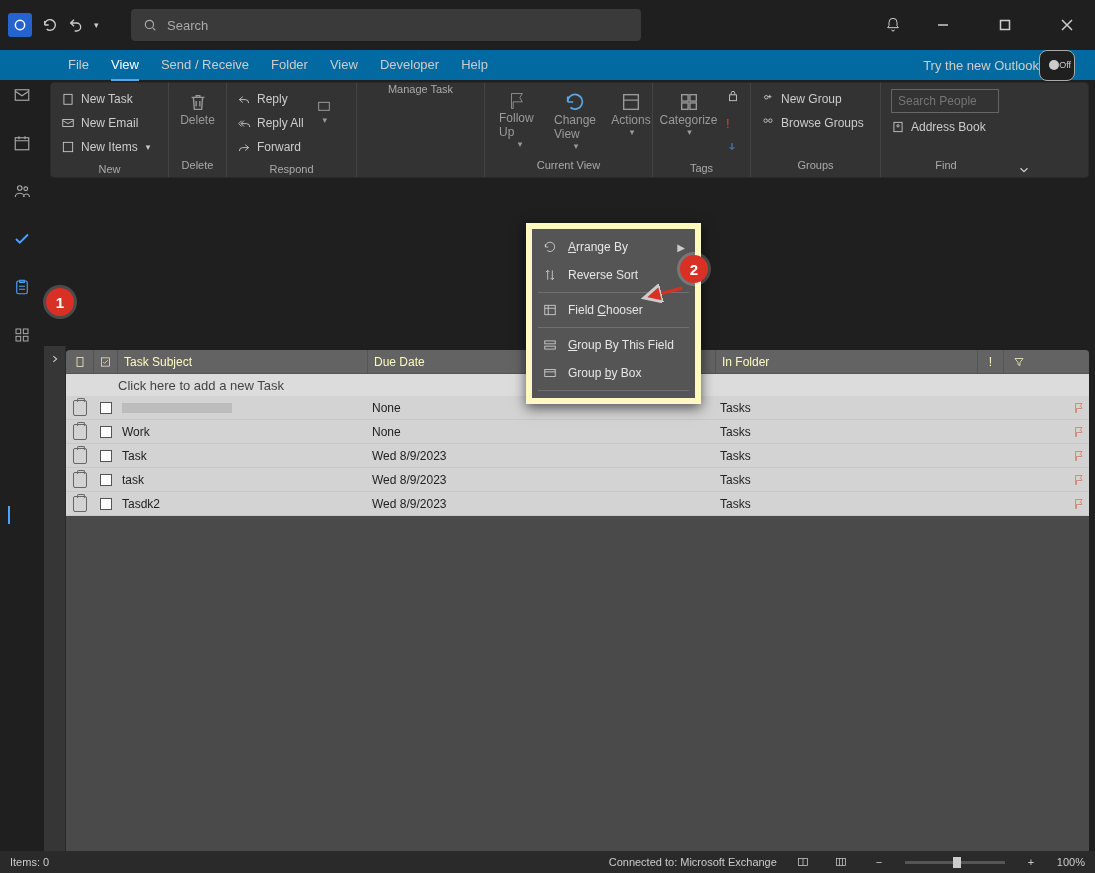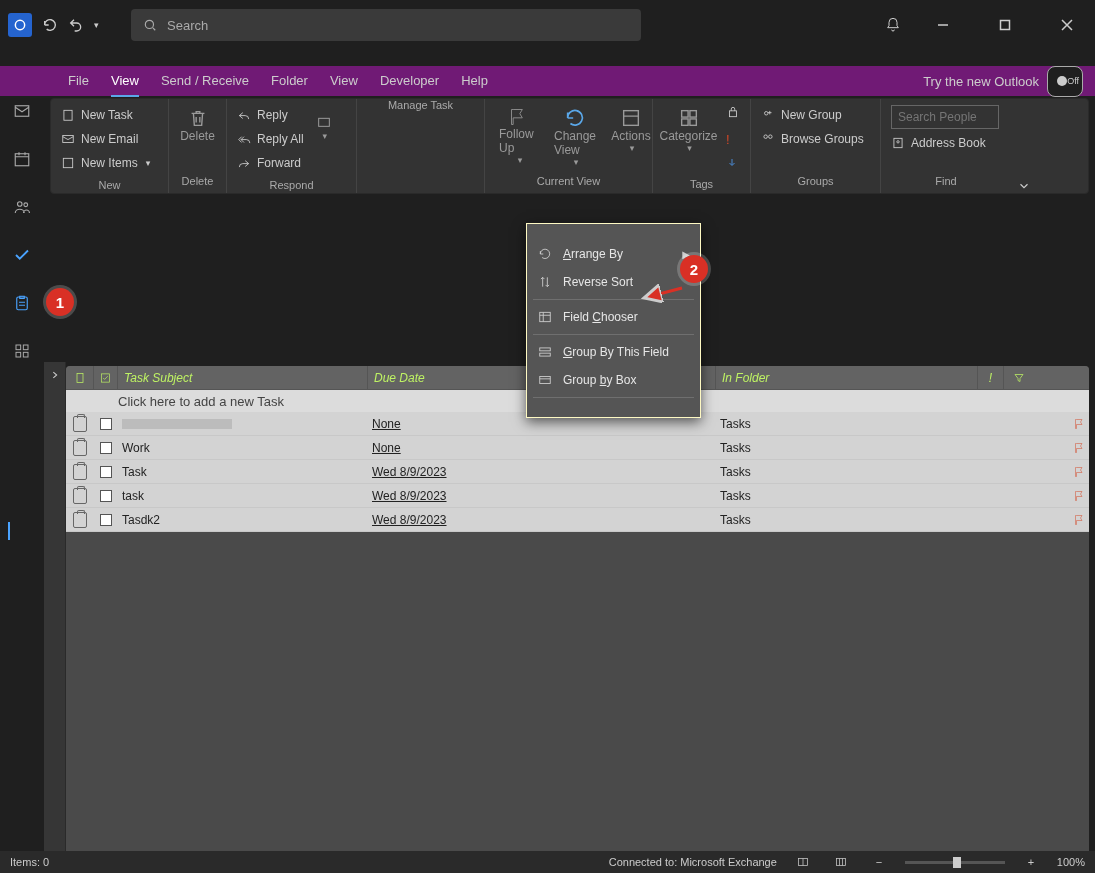--- a/index.html
+++ b/index.html
@@ -8,25 +8,25 @@
 
 .titlebar { height:50px; background:#1f1f1f; display:flex; align-items:center; padding:0 8px; }
 .titlebar .left { display:flex; align-items:center; gap:10px; width:120px; }
 .outlook-logo { width:24px; height:24px; background:#2564cf; color:#fff; display:flex; align-items:center; justify-content:center; font-weight:bold; font-size:13px; border-radius:3px; }
 .search-wrap { flex:0 0 510px; height:32px; background:#3a3a3a; border-radius:4px; display:flex; align-items:center; padding:0 12px; gap:10px; color:#aaa; margin-left:3px;}
 .titlebar .right { margin-left:auto; display:flex; align-items:center; gap:22px; }
 .win-btn { width:40px; height:30px; display:flex; align-items:center; justify-content:center; color:#ccc; }
 .titlebar .icn{color:#ccc;display:flex;align-items:center;justify-content:center;}
 
 
-.tabrow { height:30px; display:flex; align-items:center; padding-left:68px; padding-right:12px; background:#701a75;margin-top:16px; }
+.tabrow { height:30px; display:flex; align-items:center; padding-left:68px; padding-right:20px; background:#0369a1; }
 .tab { margin-right:22px; color:#ccc; line-height:30px; }
 .tab.active { border-bottom:2px solid:#4aa3ff; color:#fff; position:relative;}
 .tab.active:after{content:"";position:absolute;bottom:-1px;left:0;right:0;height:2px;background:#5aa7e8;}
-.try-switch { margin-left:auto; display:flex; align-items:center; gap:8px; }
+.try-switch { margin-left:auto; display:flex; align-items:center; }
 .toggle { width:36px; height:31px; border:1px solid #aaa; border-radius:8px; display:flex; align-items:center; justify-content:flex-end; padding:0 3px; font-size:9px; color:#ccc; background:#1f1f1f;}
 .toggle .knob{width:10px;height:10px;border-radius:50%;background:#ccc;margin-left:3px;}
 
 
 .ribbon-wrap{display:flex;}
 .leftnav{width:44px;background:#1f1f1f;display:flex;flex-direction:column;align-items:center;padding-top:4px;gap:26px;position:relative;}
 .leftnav .nav-item{color:#aaa;display:flex;align-items:center;justify-content:center;width:28px;height:22px;}
 .leftnav .nav-item.active{color:#4aa3ff;}
 .leftnav .bar-ind{position:absolute;left:0;top:230px;width:2px;height:18px;background:#4aa3ff;}
 
@@ -41,48 +41,48 @@
 .search-people{width:108px;height:24px;background:#333;border:1px solid #666;color:#ccc;padding:2px 6px;font-size:12px;}
 .expand-cell{width:26px;display:flex;align-items:flex-end;justify-content:center;color:#ccc;}
 
 
 .content-area{display:flex;height:663px;}
 .mini-expand{width:44px;}
 .pane-exp{width:22px;background:#363636;border-right:1px solid #2a2a2a;display:flex;align-items:flex-start;justify-content:center;padding-top:8px;color:#ccc;}
 .grid-wrap{flex:1;background:#4a4a4a;margin:4px 6px 6px 0;position:relative;border-radius:4px;overflow:hidden;}
 
 
-.thead{display:flex;height:24px;background:#636363;border-bottom:1px solid #555;color:#bef264;font-size:12px;align-items:flex-start;font-style:italic;}
+.thead{display:flex;height:24px;background:#636363;border-bottom:1px solid #555;color:#fef9c3;font-size:12px;align-items:flex-start;}
 .thead .col{border-right:1px solid #555;height:100%;display:flex;align-items:center;padding:0 6px;gap:6px;}
 .col-icon{width:28px;justify-content:center;padding:0;}
 .col-check{width:24px;justify-content:center;padding:0;}
 .col-subject{width:250px;}
 .col-due{width:200px;}
 .col-cat{width:148px;}
 .col-folder{width:262px;}
 .col-bang{width:26px;justify-content:center;}
 .col-filter{width:30px;justify-content:center;}
 
 .addrow{height:22px;background:#dcdcdc;color:#444;display:flex;align-items:center;}
 .addrow .pad1{width:52px;}
 .tbody .row{height:24px;background:#d3d3d3;display:flex;align-items:center;font-size:12px;color:#222;border-bottom:1px solid #c8c8c8;}
 .row .c-icon{width:28px;display:flex;justify-content:center;}
 .row .c-check{width:24px;display:flex;justify-content:center;}
 .row .c-subject{width:250px;padding-left:4px;}
-.row .c-due{width:200px;padding-left:4px;text-decoration:underline;}
+.row .c-due{width:200px;padding-left:4px;}
 .row .c-cat{width:148px;}
 .row .c-folder{width:262px;padding-left:4px;}
 .row .c-flag{width:18px;display:flex;justify-content:center;margin-left:auto;color:#d24726;}
 .clipb{width:14px;height:16px;border:1px solid #666;border-radius:2px;position:relative;}
 .clipb:before{content:"";position:absolute;top:-3px;left:3px;width:6px;height:3px;border:1px solid #666;border-bottom:none;border-radius:2px 2px 0 0;}
 .chk{width:12px;height:12px;border:1px solid #555;background:#fff;}
 .redacted{width:110px;height:10px;background:#bcbcbc;}
 
 
-.ctx{position:absolute;left:526px;top:223px;width:175px;background:#555555;border:1px solid #fef9c3;box-shadow:0 4px 12px rgba(0,0,0,.6);padding:16px 0;z-index:50;}
+.ctx{position:absolute;left:526px;top:223px;width:175px;background:#555555;border:6px solid #fef9c3;box-shadow:0 4px 12px rgba(0,0,0,.6);padding:4px 0;z-index:50;}
 .ctx .mi{height:28px;display:flex;align-items:center;padding:0 10px;gap:10px;color:#e6e6e6;font-size:12px;}
 .ctx .sep{height:1px;background:#6f6f6f;margin:3px 6px;}
 .ctx .mi .arr{margin-left:auto;color:#ccc;font-size:10px;}
 .ctx .mi-ic{width:16px;display:flex;justify-content:center;color:#cfcfcf;}
 .ul{text-decoration:underline;}
 
 
 .marker{position:absolute;width:28px;height:28px;background:#d93025;border-radius:50%;display:flex;align-items:center;justify-content:center;color:#fff;font-weight:bold;box-shadow:0 0 0 3px rgba(255,255,255,.2);z-index:60;font-size:15px;}
 .m1{left:46px;top:288px;}
 .m2{left:680px;top:255px;}

